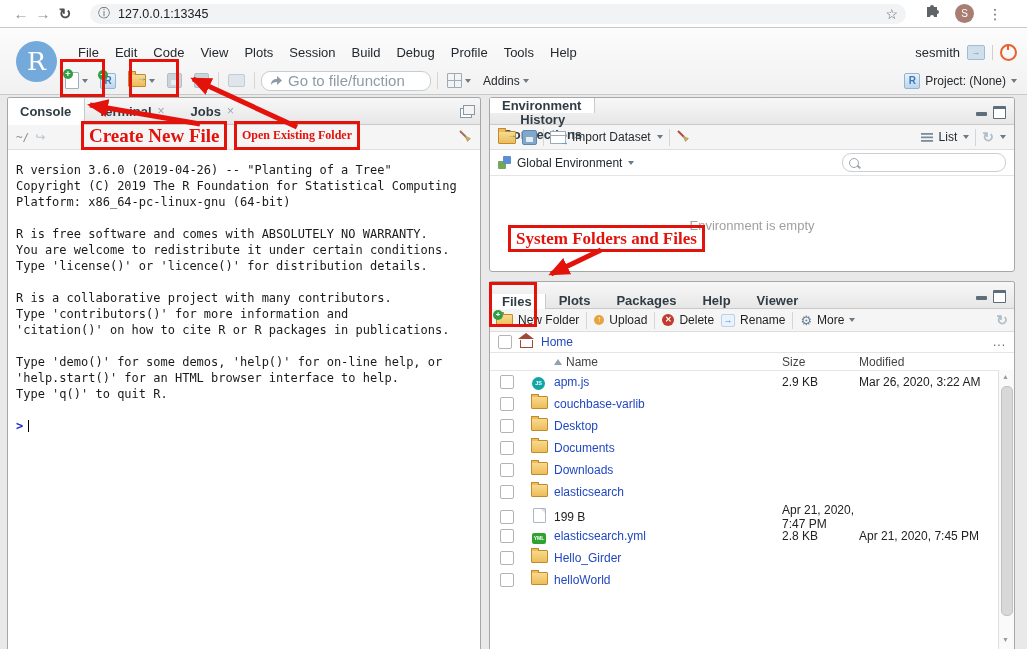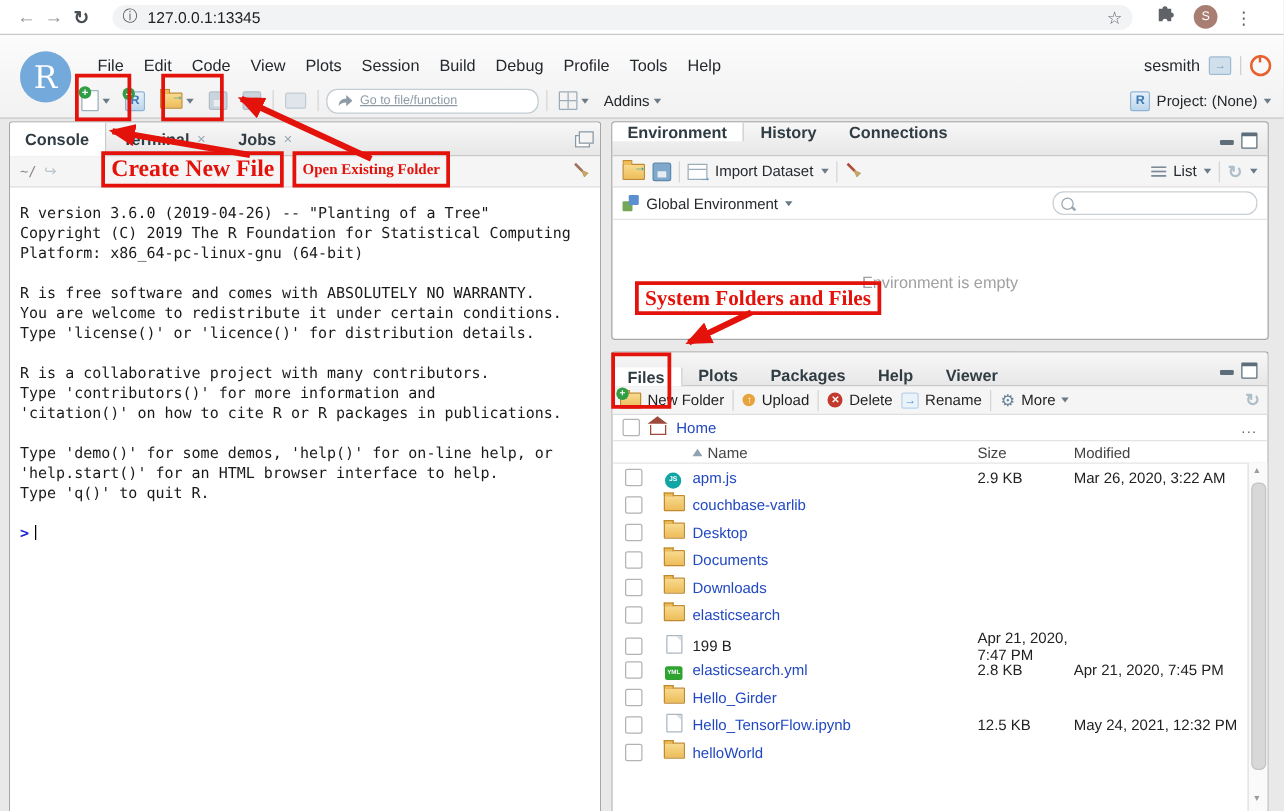--- a/index.html
+++ b/index.html
@@ -51,21 +51,21 @@
   .ic-folder::before{content:"";position:absolute;left:-1px;top:-4px;width:6px;height:3px;
     background:#edbd59;border:1px solid #c18a2f;border-bottom:none;border-radius:1px 1px 0 0;}
   .ic-folder.open::after{content:"→";position:absolute;right:-2px;top:-3px;color:#1f9e9e;font-size:10px;font-weight:bold;}
   .ic-disk{width:13px;height:13px;border-radius:2px;background:#c9d4dc;border:1px solid #b2bfc8;display:inline-block;position:relative;}
   .ic-disk::after{content:"";position:absolute;left:3px;top:6px;width:7px;height:5px;background:#e8edf1;}
   .ic-disk.blue{background:#7fa8cc;border-color:#5f88ac;}
   .ic-print{width:15px;height:11px;background:#dfe5ea;border:1px solid #c2ccd4;border-radius:2px;display:inline-block;}
   .tb-sep{width:1px;height:17px;background:#d5d5d5;}
   .goto{width:152px;height:18px;border:1px solid #c4cdd4;border-radius:9px;background:#fff;
     display:flex;align-items:center;padding:0 8px;gap:6px;}
-  .goto .ph{font-size:10px;color:#8e9ba6;text-decoration:underline;}
+  .goto .ph{font-size:15px;color:#8e9ba6;}
   .ic-grid{width:13px;height:13px;display:inline-block;position:relative;border:1px solid #9aacb8;border-radius:1px;}
   .ic-grid::before{content:"";position:absolute;left:5.5px;top:0;width:1px;height:100%;background:#9aacb8;}
   .ic-grid::after{content:"";position:absolute;top:5.5px;left:0;height:1px;width:100%;background:#9aacb8;}
   .addins{font-size:12px;color:#24292e;}
   .project{margin-left:auto;display:flex;align-items:center;gap:5px;cursor:pointer;}
   .project .lbl{font-size:12px;color:#24292e;}
 
   
   .pane{position:absolute;background:#fff;border:1px solid #a7a7a7;border-radius:3px;overflow:hidden;box-sizing:border-box;}
   #console-pane{left:7px;top:97px;width:474px;height:552px;border-bottom:none;border-radius:3px 3px 0 0;}
@@ -307,21 +307,21 @@
 'help.start()' for an HTML browser interface to help.
 Type 'q()' to quit R.</pre>
       <div class="prompt-line">
         <span class="prompt">&gt;</span><span class="cursor"></span>
       </div>
     </div>
   </section>
 
   <section class="pane" id="env-pane">
     <div class="tabbar">
-      <div id="env-tabs" style="display:flex;align-items:flex-start;">
+      <div id="env-tabs" style="display:flex;align-items:center;flex-direction:column;">
           <div class="tab active">
             <span>Environment</span>
           </div>
           <div class="tab">
             <span>History</span>
           </div>
           <div class="tab">
             <span>Connections</span>
           </div>
         </div>
@@ -490,27 +490,20 @@
           <a class="fname">elasticsearch.yml</a>
           <span class="fsize">2.8 KB</span>
           <span class="fmod">Apr 21, 2020, 7:45 PM</span>
         </div>
         <div class="fgrid frow">
           <span class="cb"></span>
           <span><span class="icon-folder"></span></span>
           <a class="fname">Hello_Girder</a>
           <span class="fsize"></span>
           <span class="fmod"></span>
-        </div>
-        <div class="fgrid frow">
-          <span class="cb"></span>
-          <span><span class="icon-file"></span></span>
-          <a class="fname">Hello_TensorFlow.ipynb</a>
-          <span class="fsize">12.5 KB</span>
-          <span class="fmod">May 24, 2021, 12:32 PM</span>
         </div>
         <div class="fgrid frow">
           <span class="cb"></span>
           <span><span class="icon-folder"></span></span>
           <a class="fname">helloWorld</a>
           <span class="fsize"></span>
           <span class="fmod"></span>
         </div>
       </div>
     <div class="fscroll">

